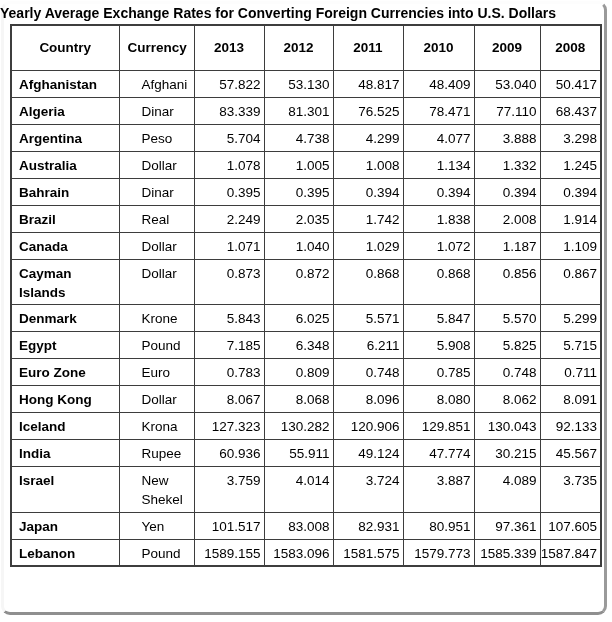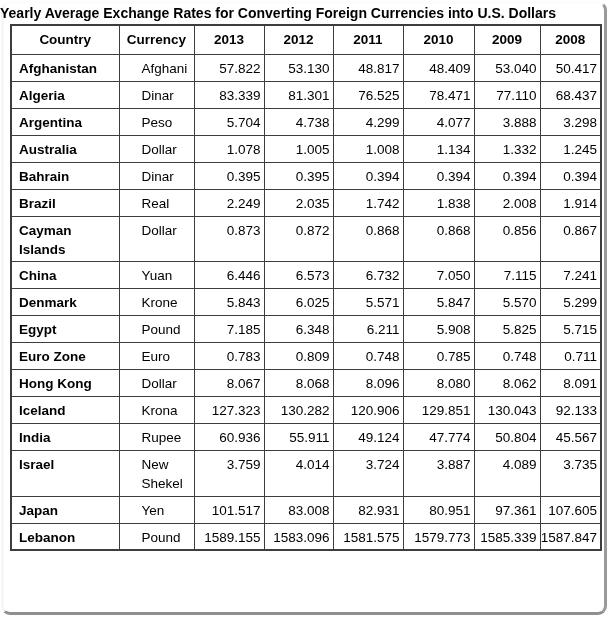--- a/index.html
+++ b/index.html
@@ -50,21 +50,21 @@
     border: 1px solid #3d3d3d;
     font-size: 13.5px;
     line-height: 1.42;
     overflow: hidden;
   }
   .rates th {
     height: 28px;
     font-weight: bold;
     text-align: center;
     vertical-align: middle;
-    padding: 0;
+    padding: 8px;
   }
   .rates tbody tr { height: 27px; }
   .rates td {
     vertical-align: top;
     padding: 4px 0 2px 0;
   }
   td.country {
     font-weight: bold;
     padding-left: 7px;
     padding-right: 14px;
@@ -170,42 +170,42 @@
         <td class="country">Brazil</td>
         <td class="currency">Real</td>
         <td class="num">2.249</td>
         <td class="num">2.035</td>
         <td class="num">1.742</td>
         <td class="num">1.838</td>
         <td class="num">2.008</td>
         <td class="num">1.914</td>
       </tr>
 
+      <tr>
+        <td class="country">Canada</td>
+        <td class="currency">Dollar</td>
+        <td class="num">1.071</td>
+        <td class="num">1.040</td>
+        <td class="num">1.029</td>
+        <td class="num">1.072</td>
+        <td class="num">1.187</td>
+        <td class="num">1.109</td>
+      </tr>
 
       <tr>
         <td class="country">Cayman Islands</td>
         <td class="currency">Dollar</td>
         <td class="num">0.873</td>
         <td class="num">0.872</td>
         <td class="num">0.868</td>
         <td class="num">0.868</td>
         <td class="num">0.856</td>
         <td class="num">0.867</td>
       </tr>
 
-      <tr>
-        <td class="country">China</td>
-        <td class="currency">Yuan</td>
-        <td class="num">6.446</td>
-        <td class="num">6.573</td>
-        <td class="num">6.732</td>
-        <td class="num">7.050</td>
-        <td class="num">7.115</td>
-        <td class="num">7.241</td>
-      </tr>
 
       <tr>
         <td class="country">Denmark</td>
         <td class="currency">Krone</td>
         <td class="num">5.843</td>
         <td class="num">6.025</td>
         <td class="num">5.571</td>
         <td class="num">5.847</td>
         <td class="num">5.570</td>
         <td class="num">5.299</td>
@@ -256,21 +256,21 @@
         <td class="num">92.133</td>
       </tr>
 
       <tr>
         <td class="country">India</td>
         <td class="currency">Rupee</td>
         <td class="num">60.936</td>
         <td class="num">55.911</td>
         <td class="num">49.124</td>
         <td class="num">47.774</td>
-        <td class="num">50.804</td>
+        <td class="num">30.215</td>
         <td class="num">45.567</td>
       </tr>
 
 
       <tr>
         <td class="country">Israel</td>
         <td class="currency">New Shekel</td>
         <td class="num">3.759</td>
         <td class="num">4.014</td>
         <td class="num">3.724</td>

